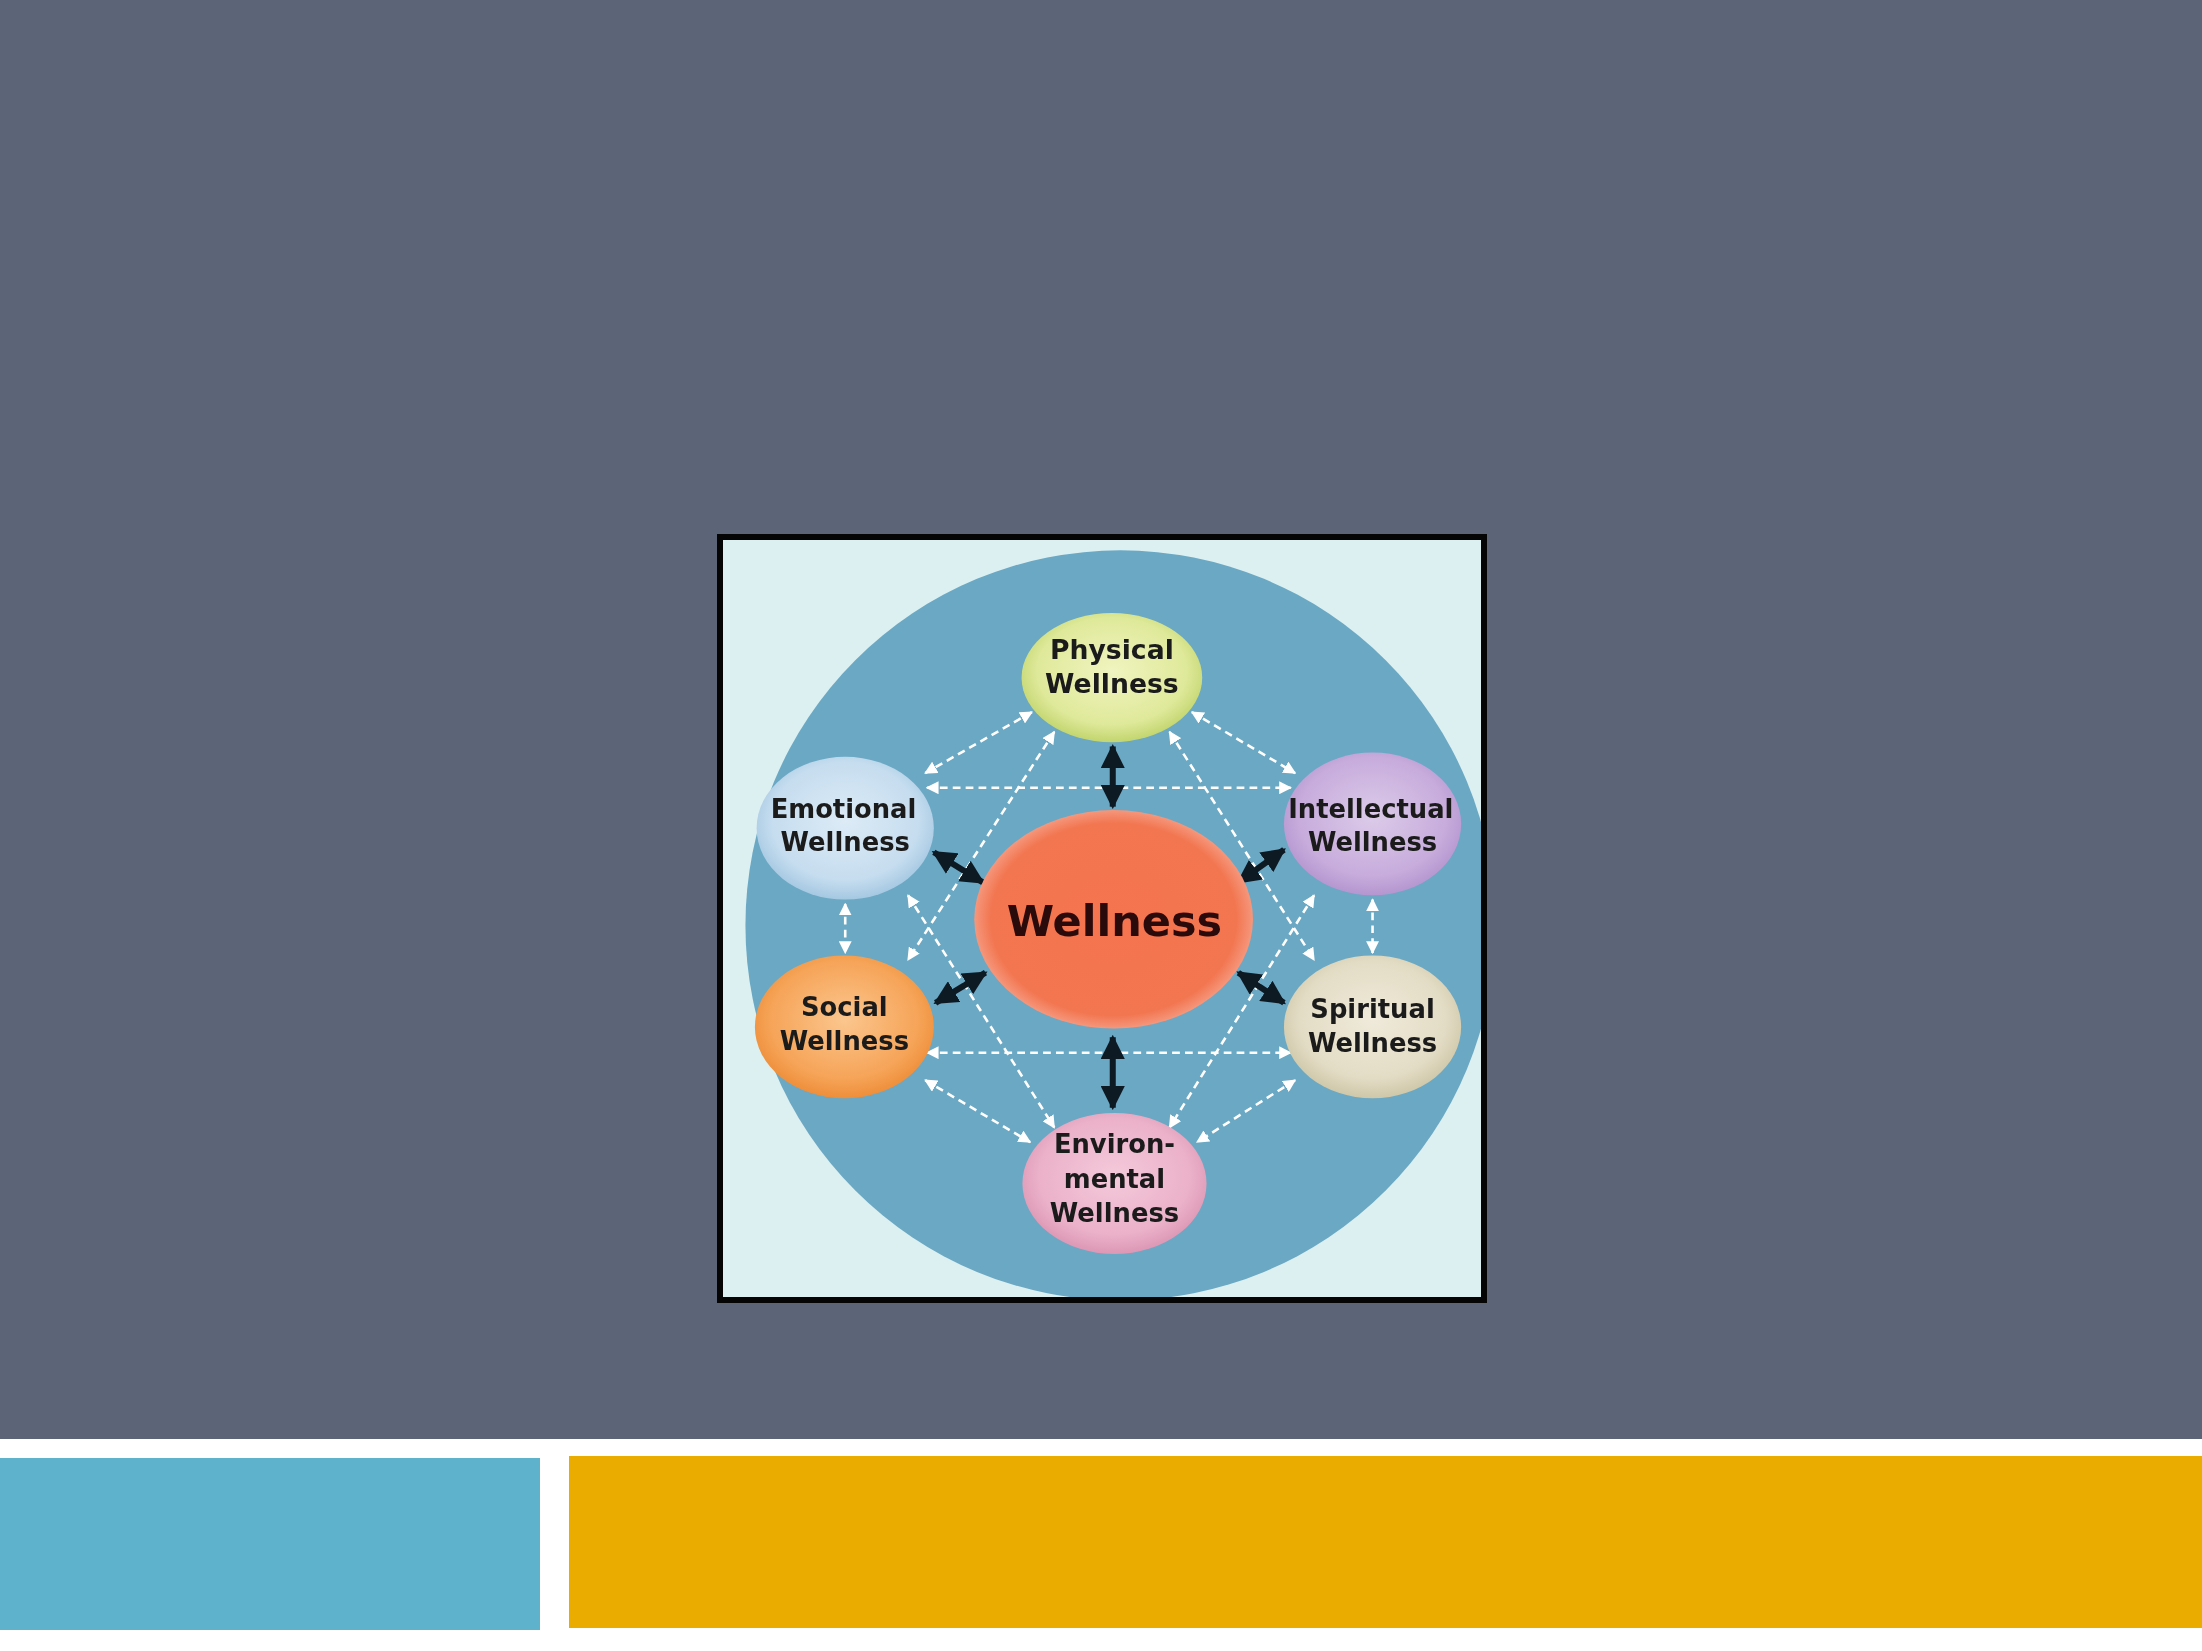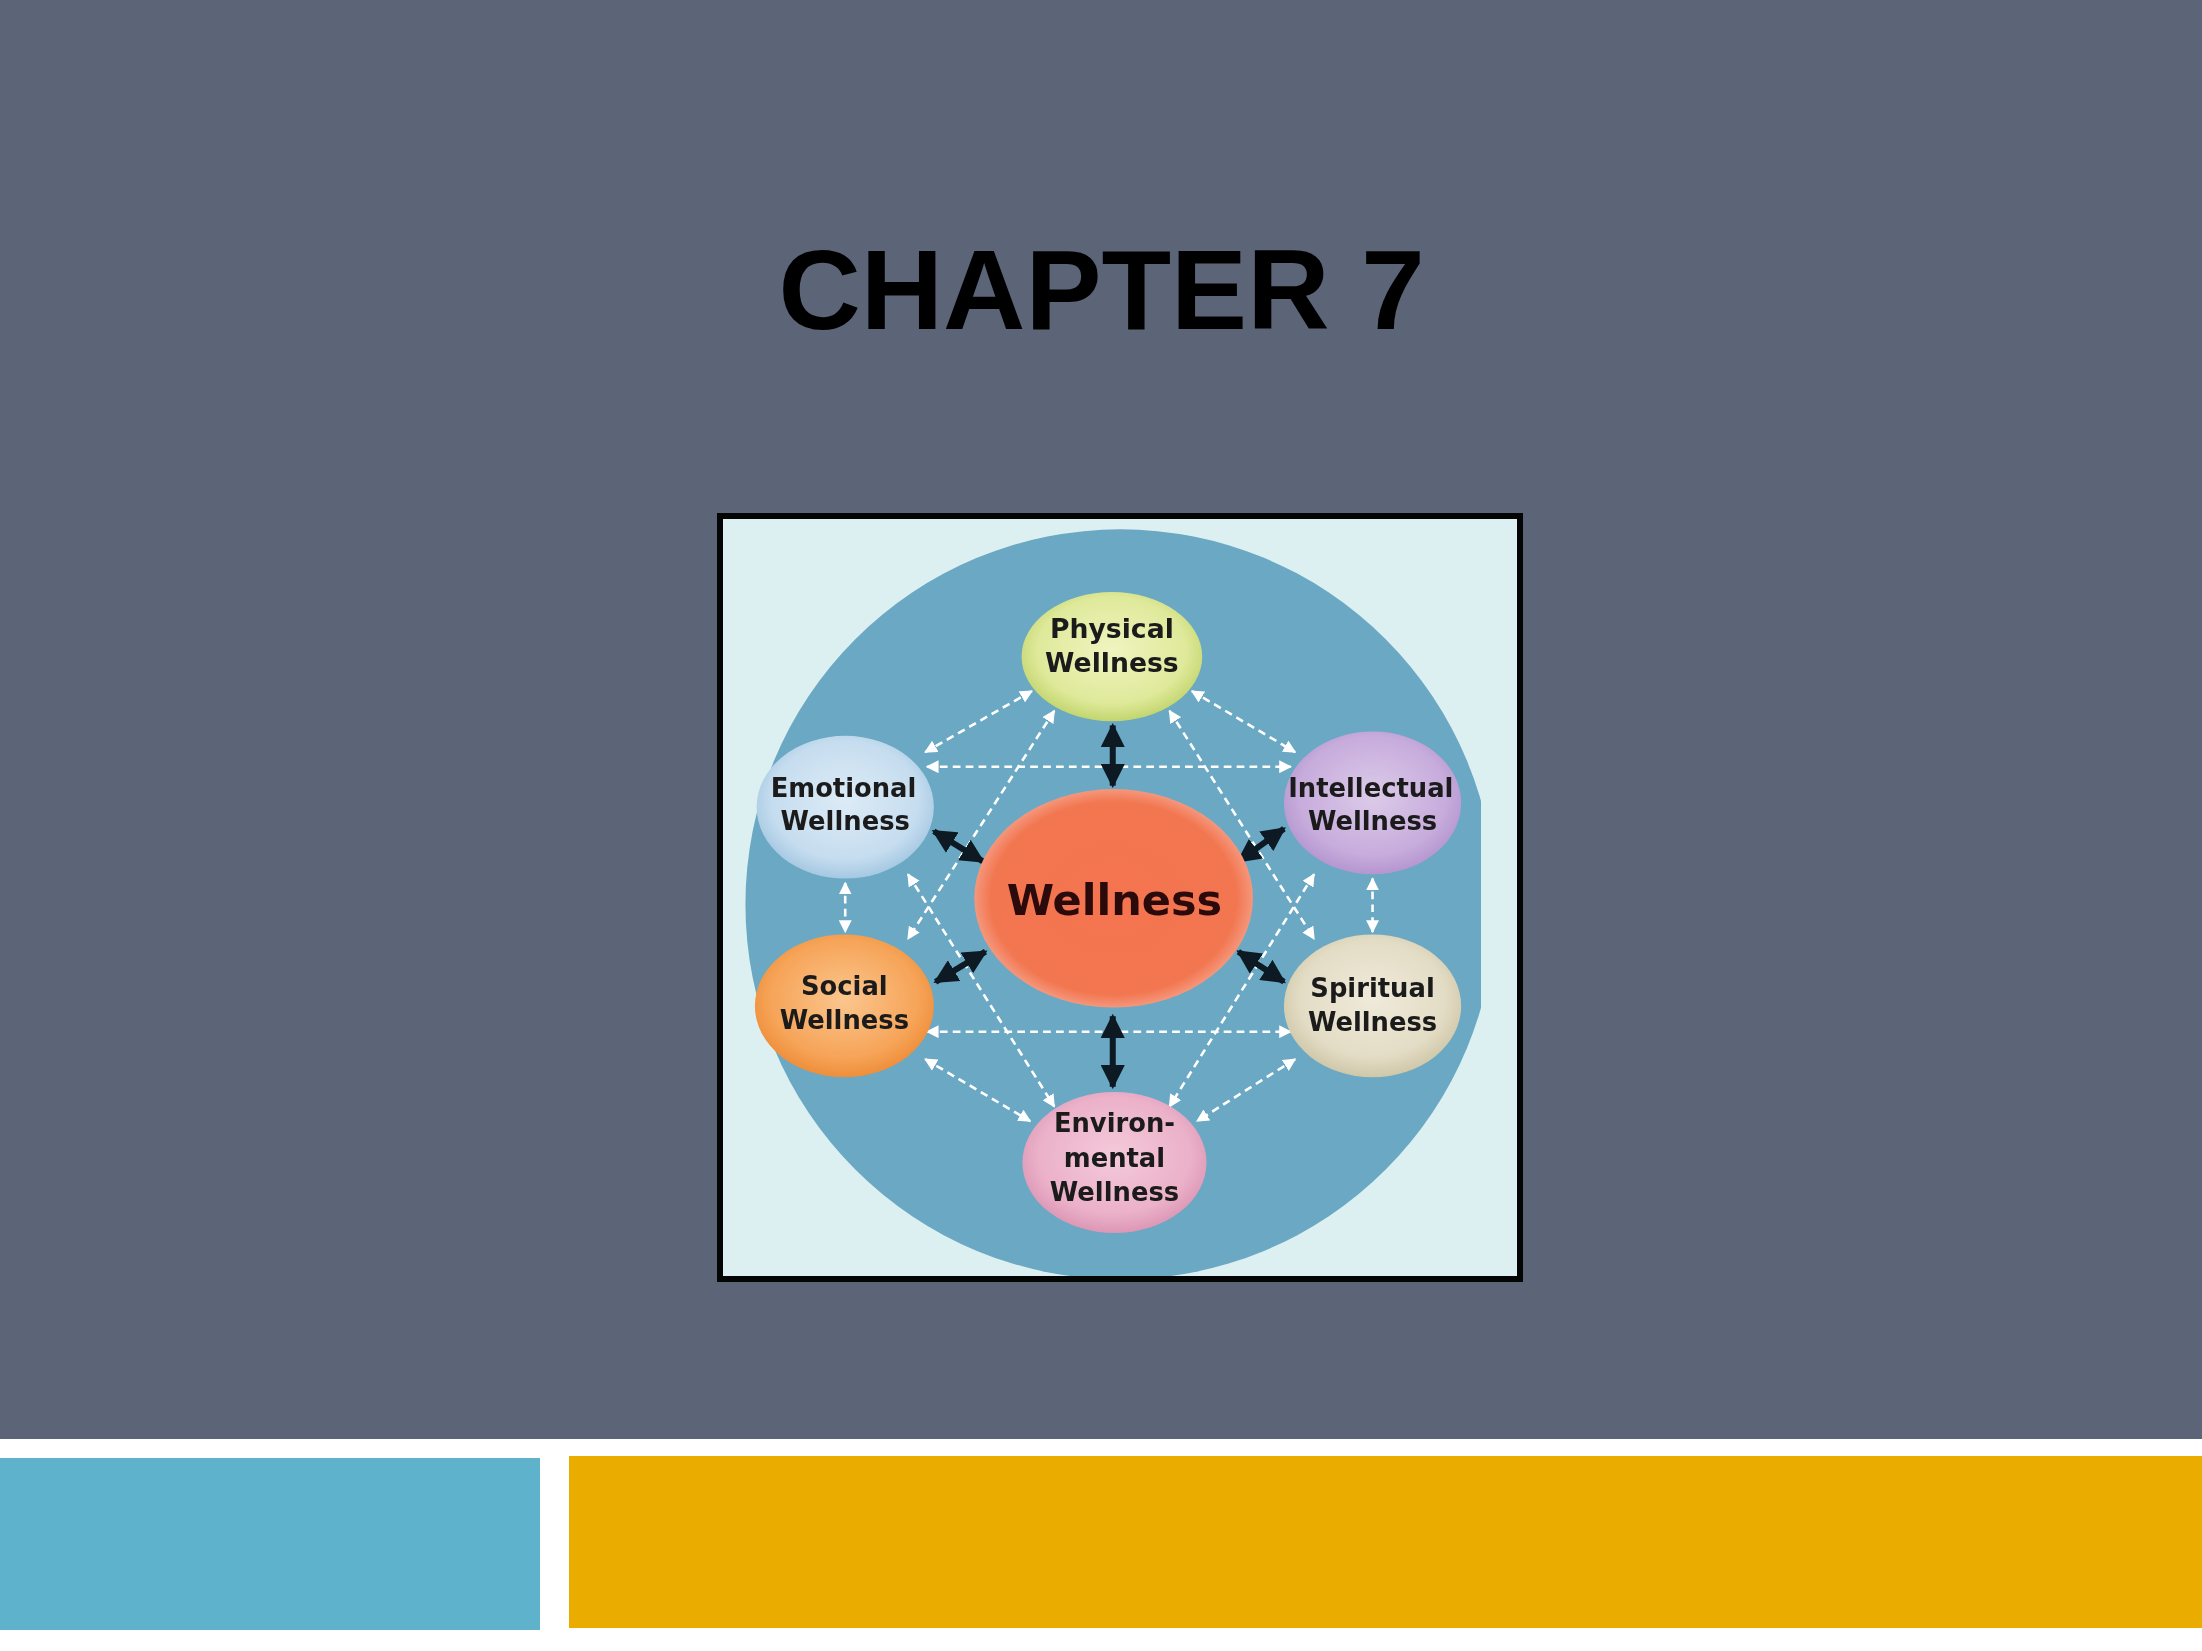--- a/index.html
+++ b/index.html
@@ -13,24 +13,23 @@
     background: #5c6478;
   }
   .title {
     position: absolute; left: 0; top: 225px; width: 2203px;
     text-align: center; color: #000;
     font-family: "Liberation Sans", sans-serif; font-weight: bold;
     font-size: 114px; line-height: 129px; letter-spacing: 0px;
   }
   .title .line { display: block; }
   .figure-frame {
-    position: absolute; left: 717px; top: 513px; width: 758px; height: 757px;
+    position: absolute; left: 717px; top: 534px; width: 758px; height: 757px;
     border: 6px solid #050505; background: #ddf0f1;
     overflow: hidden;
-    padding-left: 36px;
   }
   .figure-frame svg { position: absolute; left: 0; top: 0; }
   .bar-blue {
     position: absolute; left: 0; top: 1458px; width: 540px; height: 172px;
     background: #5fb2cb;
   }
   .bar-yellow {
     position: absolute; left: 569px; top: 1456px; width: 1634px; height: 172px;
     background: #ebac00;
   }
@@ -38,21 +37,20 @@
     font-family: "DejaVu Sans", sans-serif; font-weight: bold;
     fill: #1b1b1b;
   }
 </style>
 </head>
 <body>
 
 <div class="slide-bg"></div>
 
 <div class="title">
-  <span class="line">CHAPTER 7</span>
 </div>
 
 <div class="figure-frame">
   <svg width="758" height="757" viewBox="833 622 881 880" xmlns="http://www.w3.org/2000/svg">
     <defs>
       <radialGradient id="gPhys" cx="50%" cy="45%" r="55%">
         <stop offset="0%" stop-color="#f0f4c0"></stop>
           <stop offset="75%" stop-color="#dfe99a"></stop>
           <stop offset="100%" stop-color="#c2d56e"></stop>
       </radialGradient>

